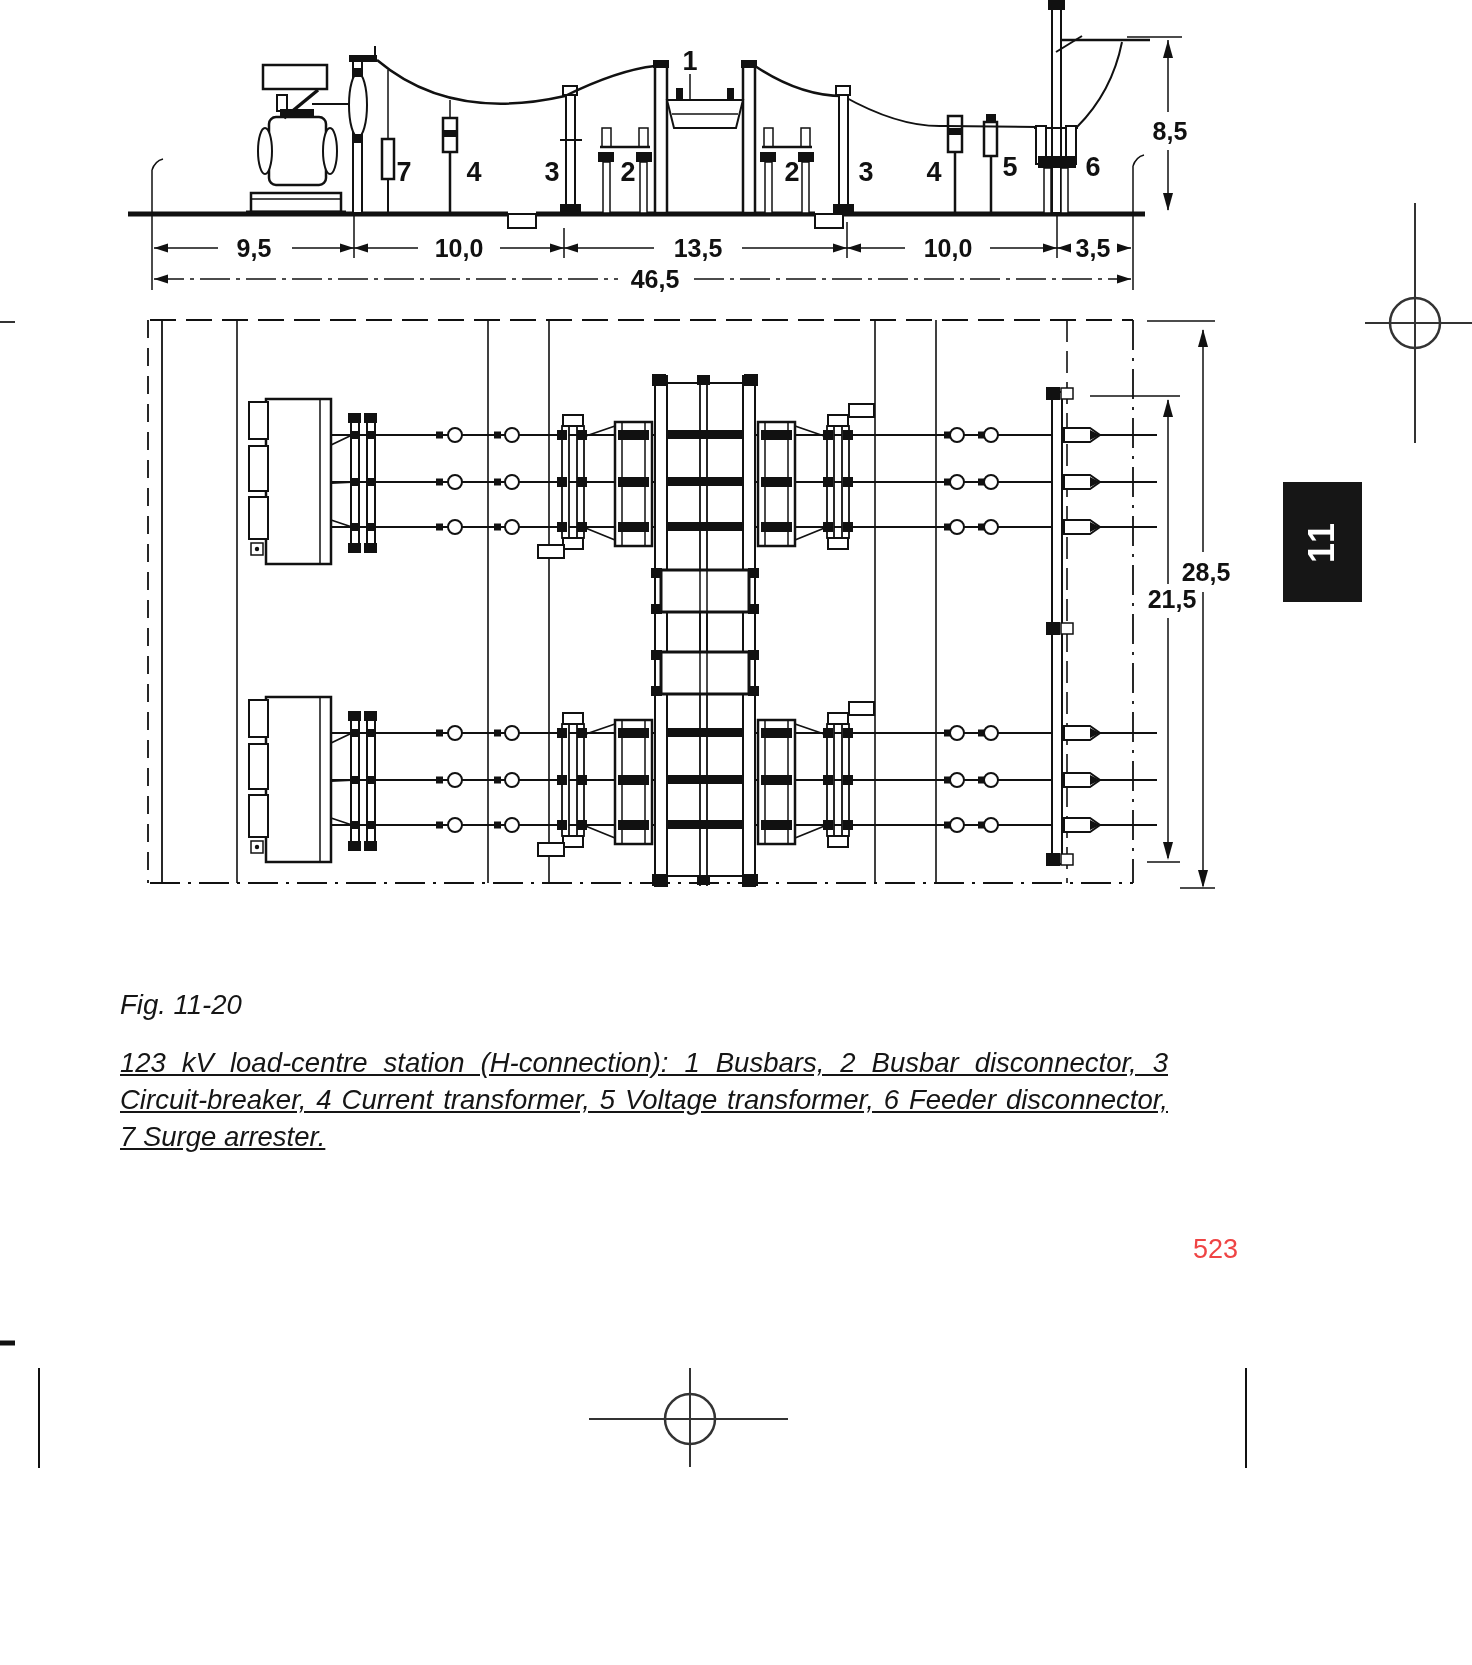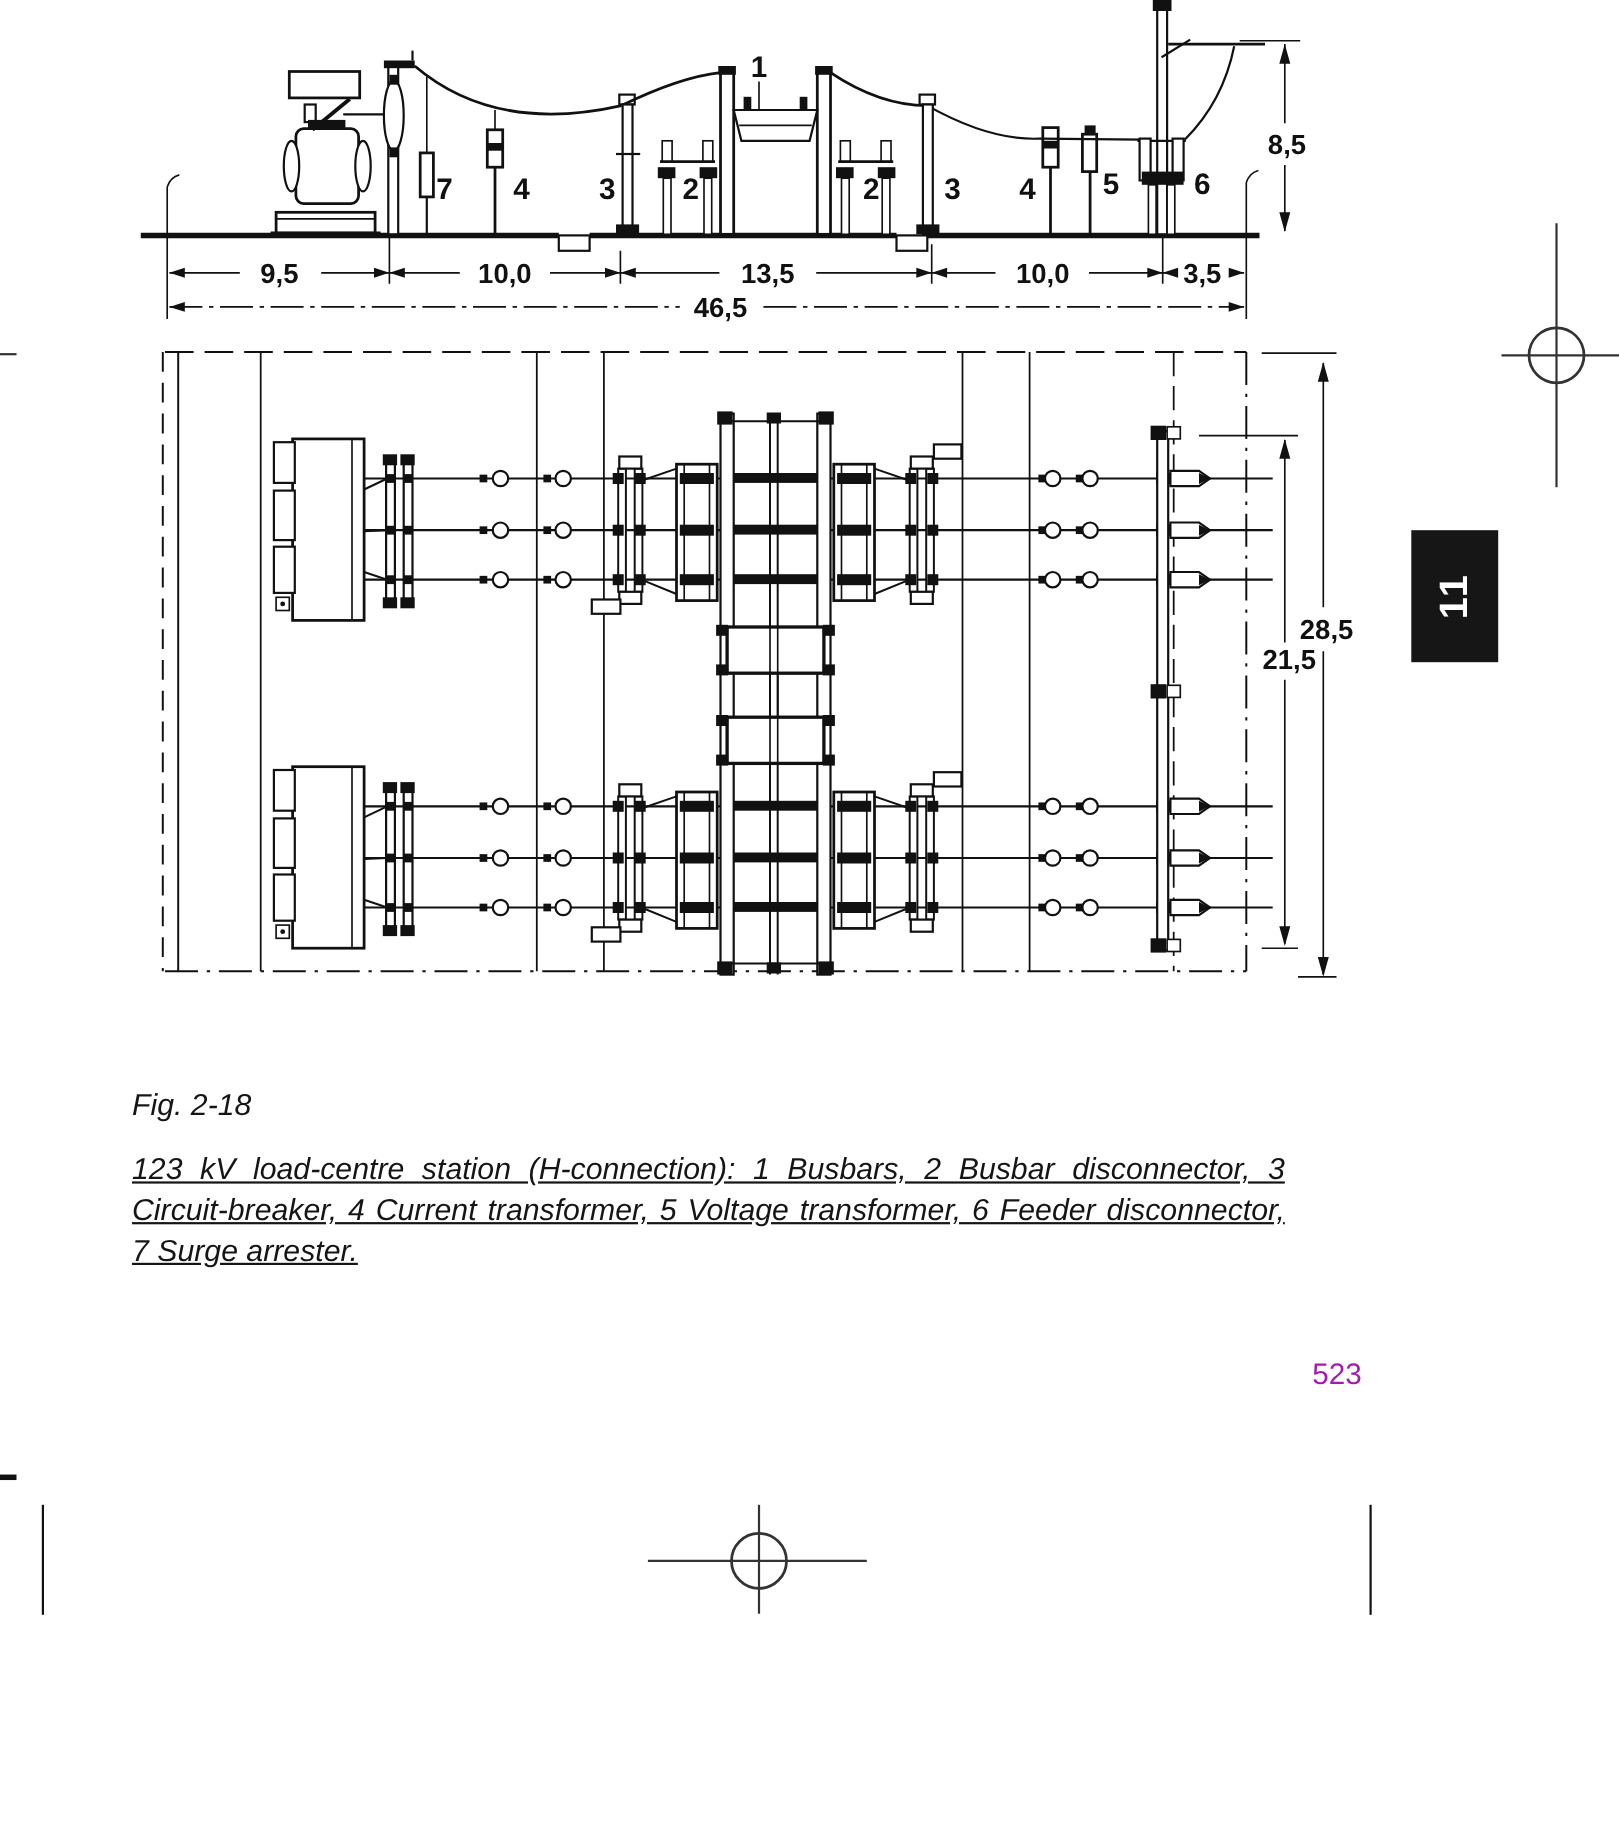--- a/index.html
+++ b/index.html
@@ -7,21 +7,21 @@
         font-family:"Liberation Sans",sans-serif;color:#1a1a1a;}
   svg{position:absolute;left:0;top:0;}
   svg text{fill:#111;}
   .dim-label{font:700 25px "Liberation Sans",sans-serif;}
   .item-label{font:700 27px "Liberation Sans",sans-serif;}
   .caption-block{position:absolute;left:120px;top:986px;width:1048px;
         font-style:italic;font-size:27.5px;line-height:37px;color:#151515;}
   .fig-label{margin-bottom:21px;}
   .caption-text{margin:0;text-align:justify;text-decoration:underline;}
   .page-number{position:absolute;left:1100px;top:1234px;width:138px;text-align:right;
-        font-size:27px;color:#a21caf;}
+        font-size:27px;color:#ef4444;}
   .chapter-tab{position:absolute;left:1283px;top:482px;width:79px;height:120px;background:#161616;
         display:flex;align-items:center;justify-content:center;}
   .chapter-tab span{display:block;transform:rotate(-90deg);color:#ffffff;
         font:700 36px "Liberation Sans",sans-serif;letter-spacing:2px;}
 </style>
 </head>
 <body>
 
 <div class="page">
 
@@ -398,19 +398,19 @@
     <path d="M39,1368 V1468" stroke-width="2" stroke="#111"></path>
     <path d="M1246,1368 V1468" stroke-width="2" stroke="#111"></path>
   </g>
 </svg>
 
   <div class="chapter-tab">
     <span>11</span>
   </div>
 
   <div class="caption-block">
-    <div class="fig-label">Fig. 2-18</div>
+    <div class="fig-label">Fig. 11-20</div>
     <p class="caption-text">123 kV load-centre station (H-connection): 1 Busbars, 2 Busbar disconnector, 3 Circuit-breaker, 4 Current transformer, 5 Voltage transformer, 6 Feeder disconnector, 7 Surge arrester.</p>
   </div>
 
   <div class="page-number">523</div>
 
 </div>
 
 </body></html>

